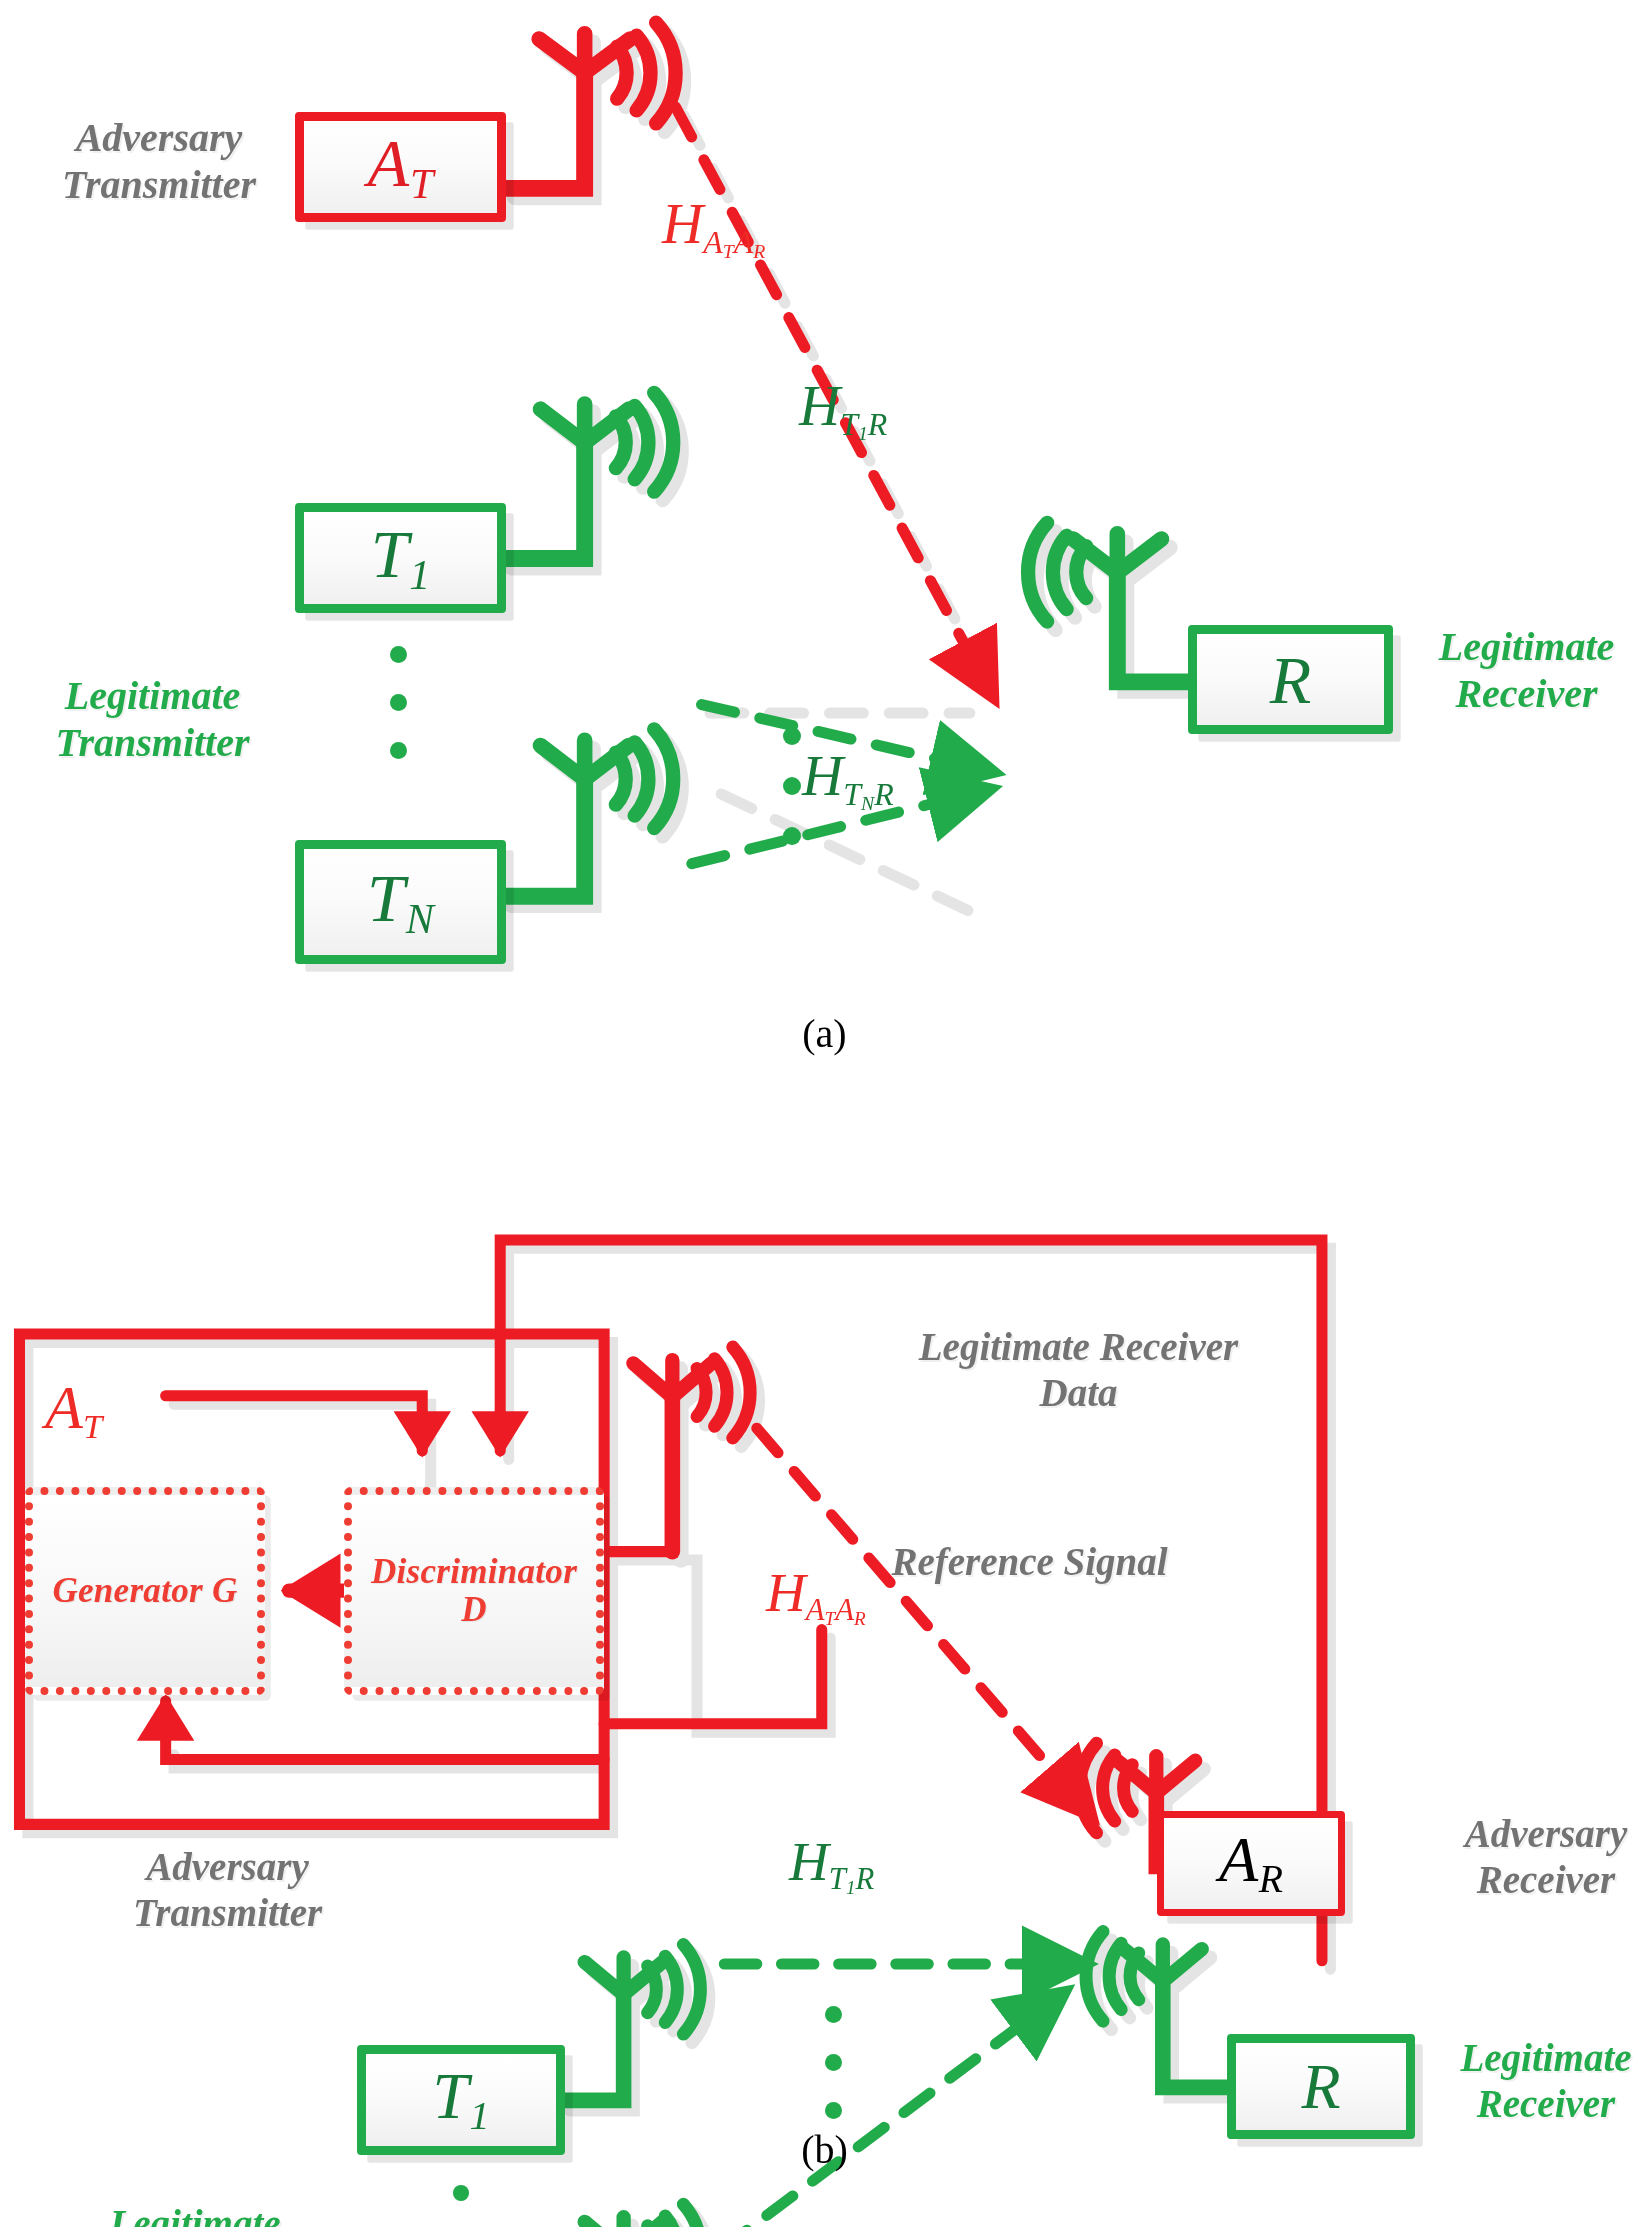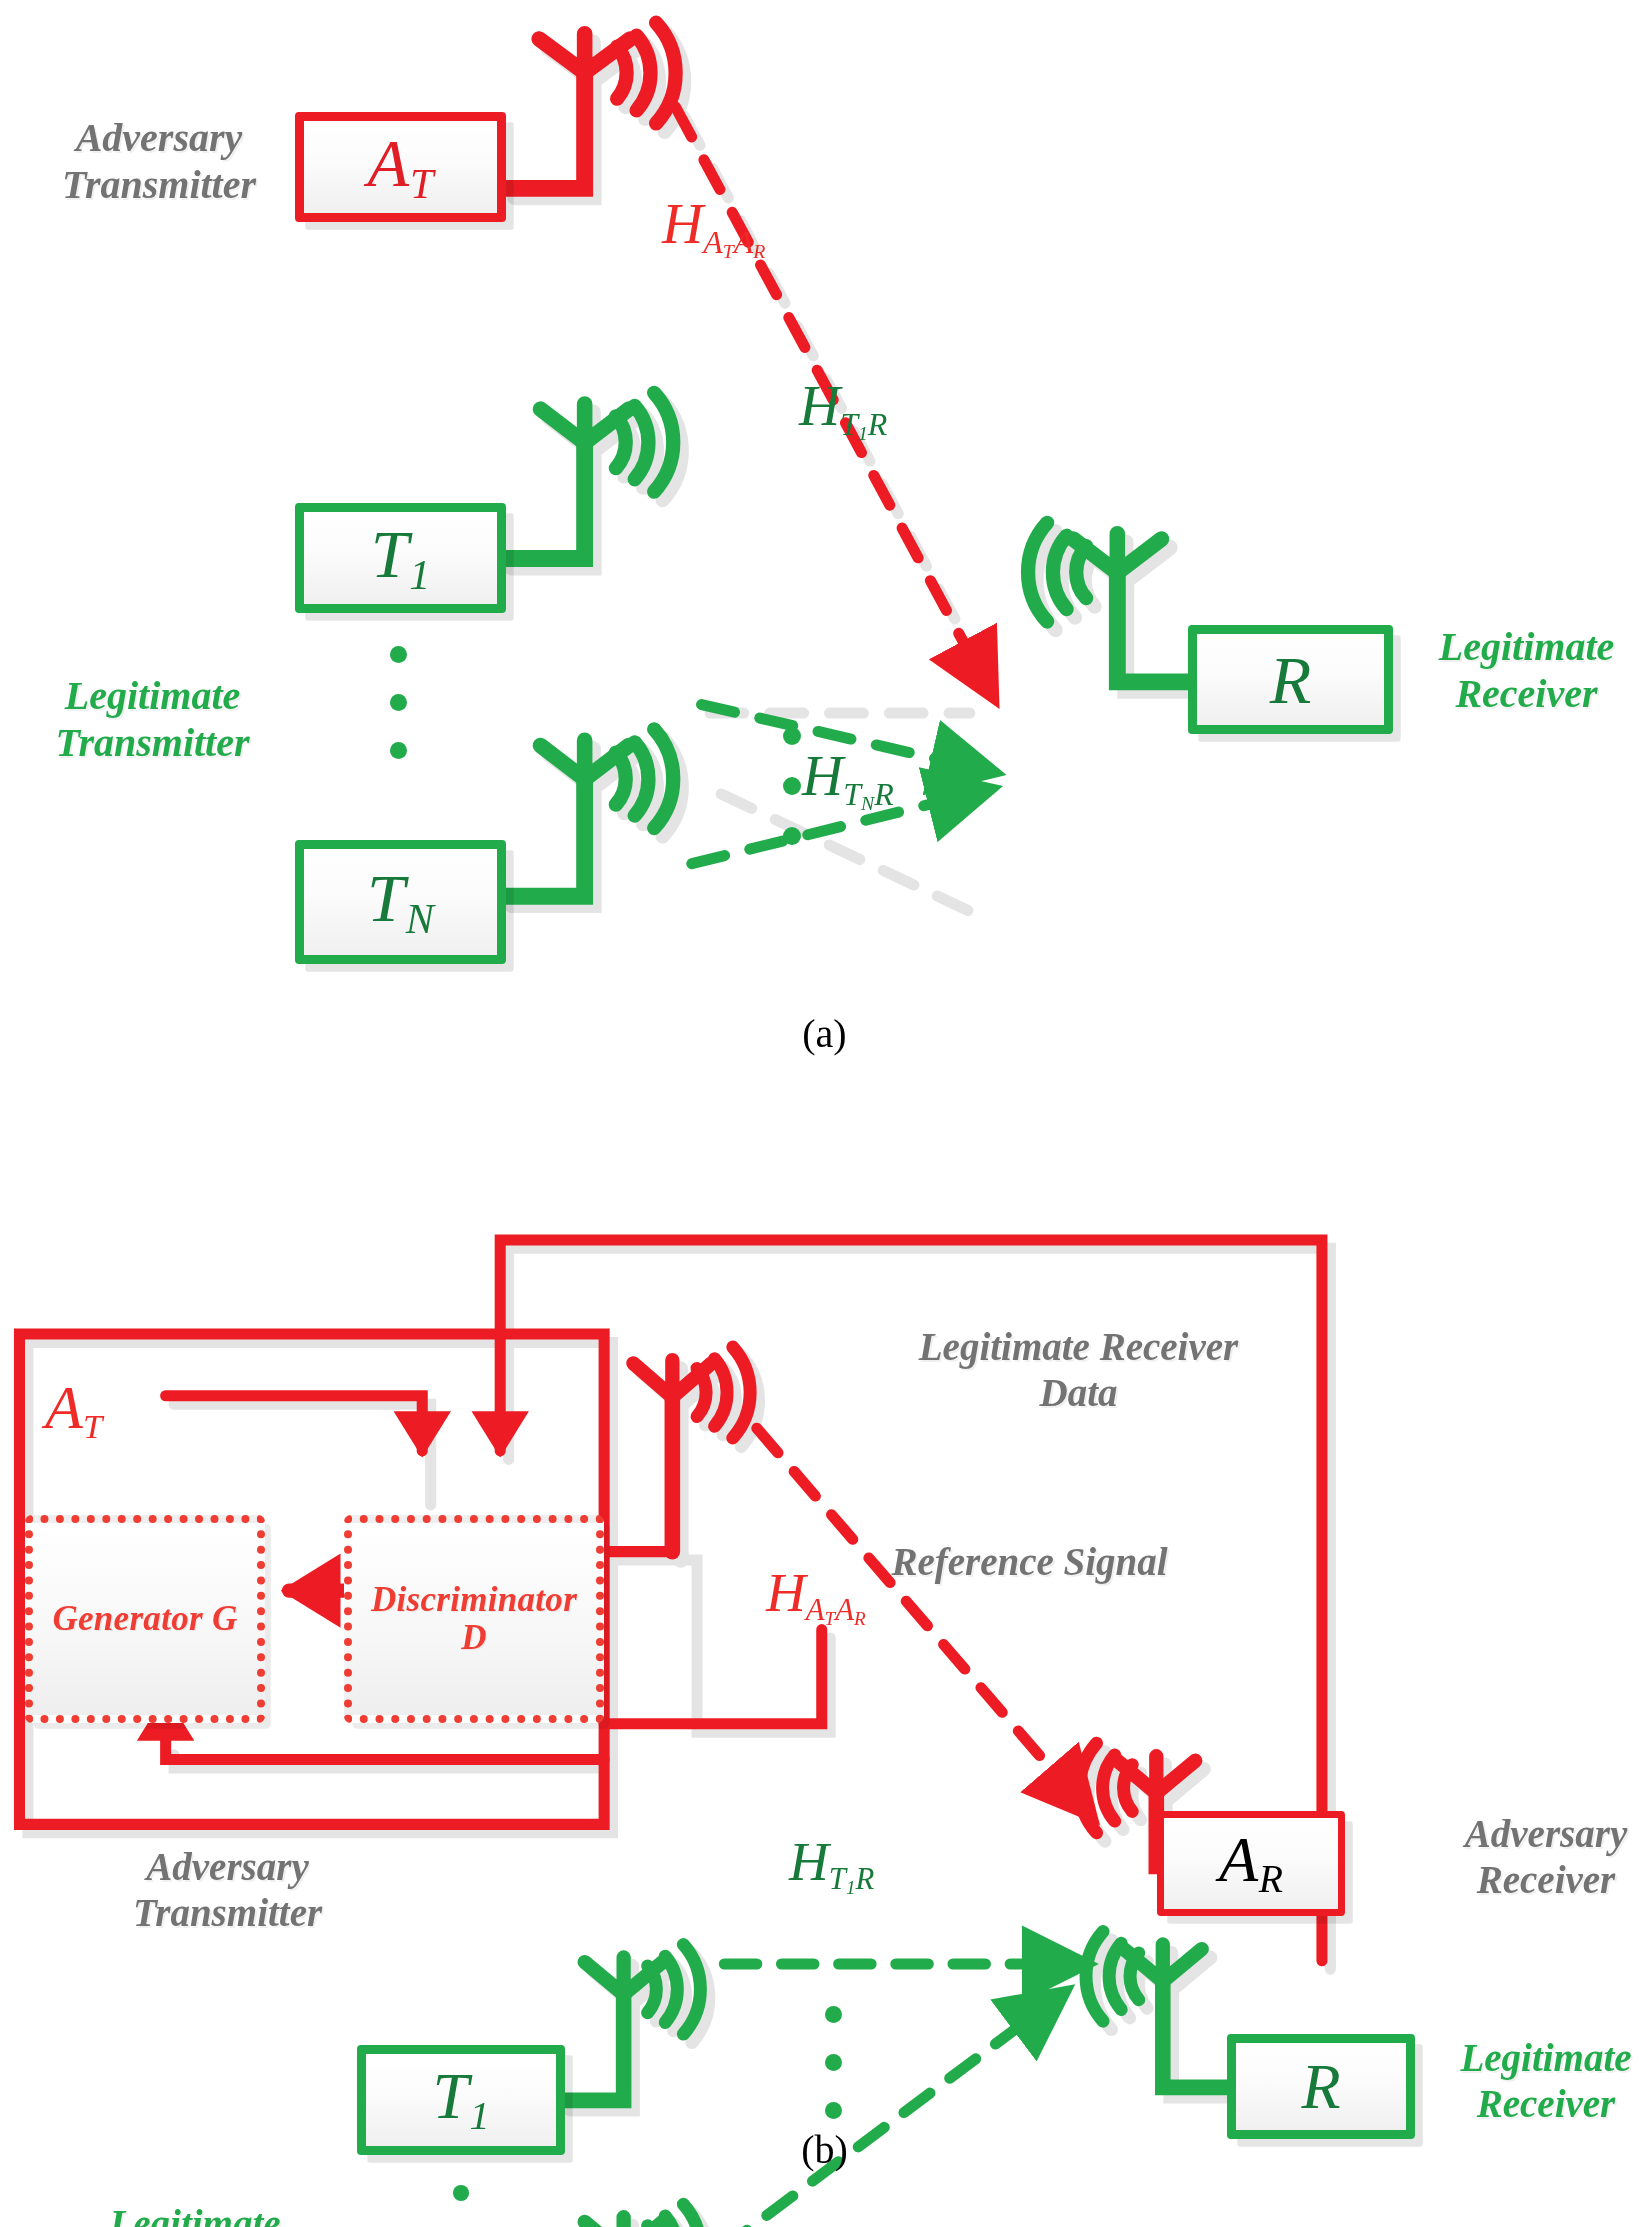--- a/index.html
+++ b/index.html
@@ -30,21 +30,21 @@
 
   .sub{font-size:0.62em;vertical-align:-0.28em;margin-left:0.02em;font-style:italic;}
 
   
   .ganbox{
     position:absolute;box-sizing:border-box;
     border:8.4px dotted #ef3d33;
     border-radius:6.5px;
     background:linear-gradient(to bottom,#ffffff 0%,#f7f7f7 60%,#eeeeee 100%);
     box-shadow:7.1px 7.1px 0 -1.3px rgba(0,0,0,0.08);
-    display:flex;align-items:center;justify-content:center;text-align:center;margin-top:28px;
+    display:flex;align-items:center;justify-content:center;text-align:center;
   }
   .ganbox .gtxt{
     color:#ef3d33;font-weight:bold;font-style:italic;
     font-family:"Liberation Serif", serif;
     line-height:1.08;letter-spacing:0.3px;
     text-shadow:1.3px 1.3px 0 rgba(0,0,0,0.07);
   }
 
   
   .txt{position:absolute;white-space:pre-line;line-height:1.18;}

